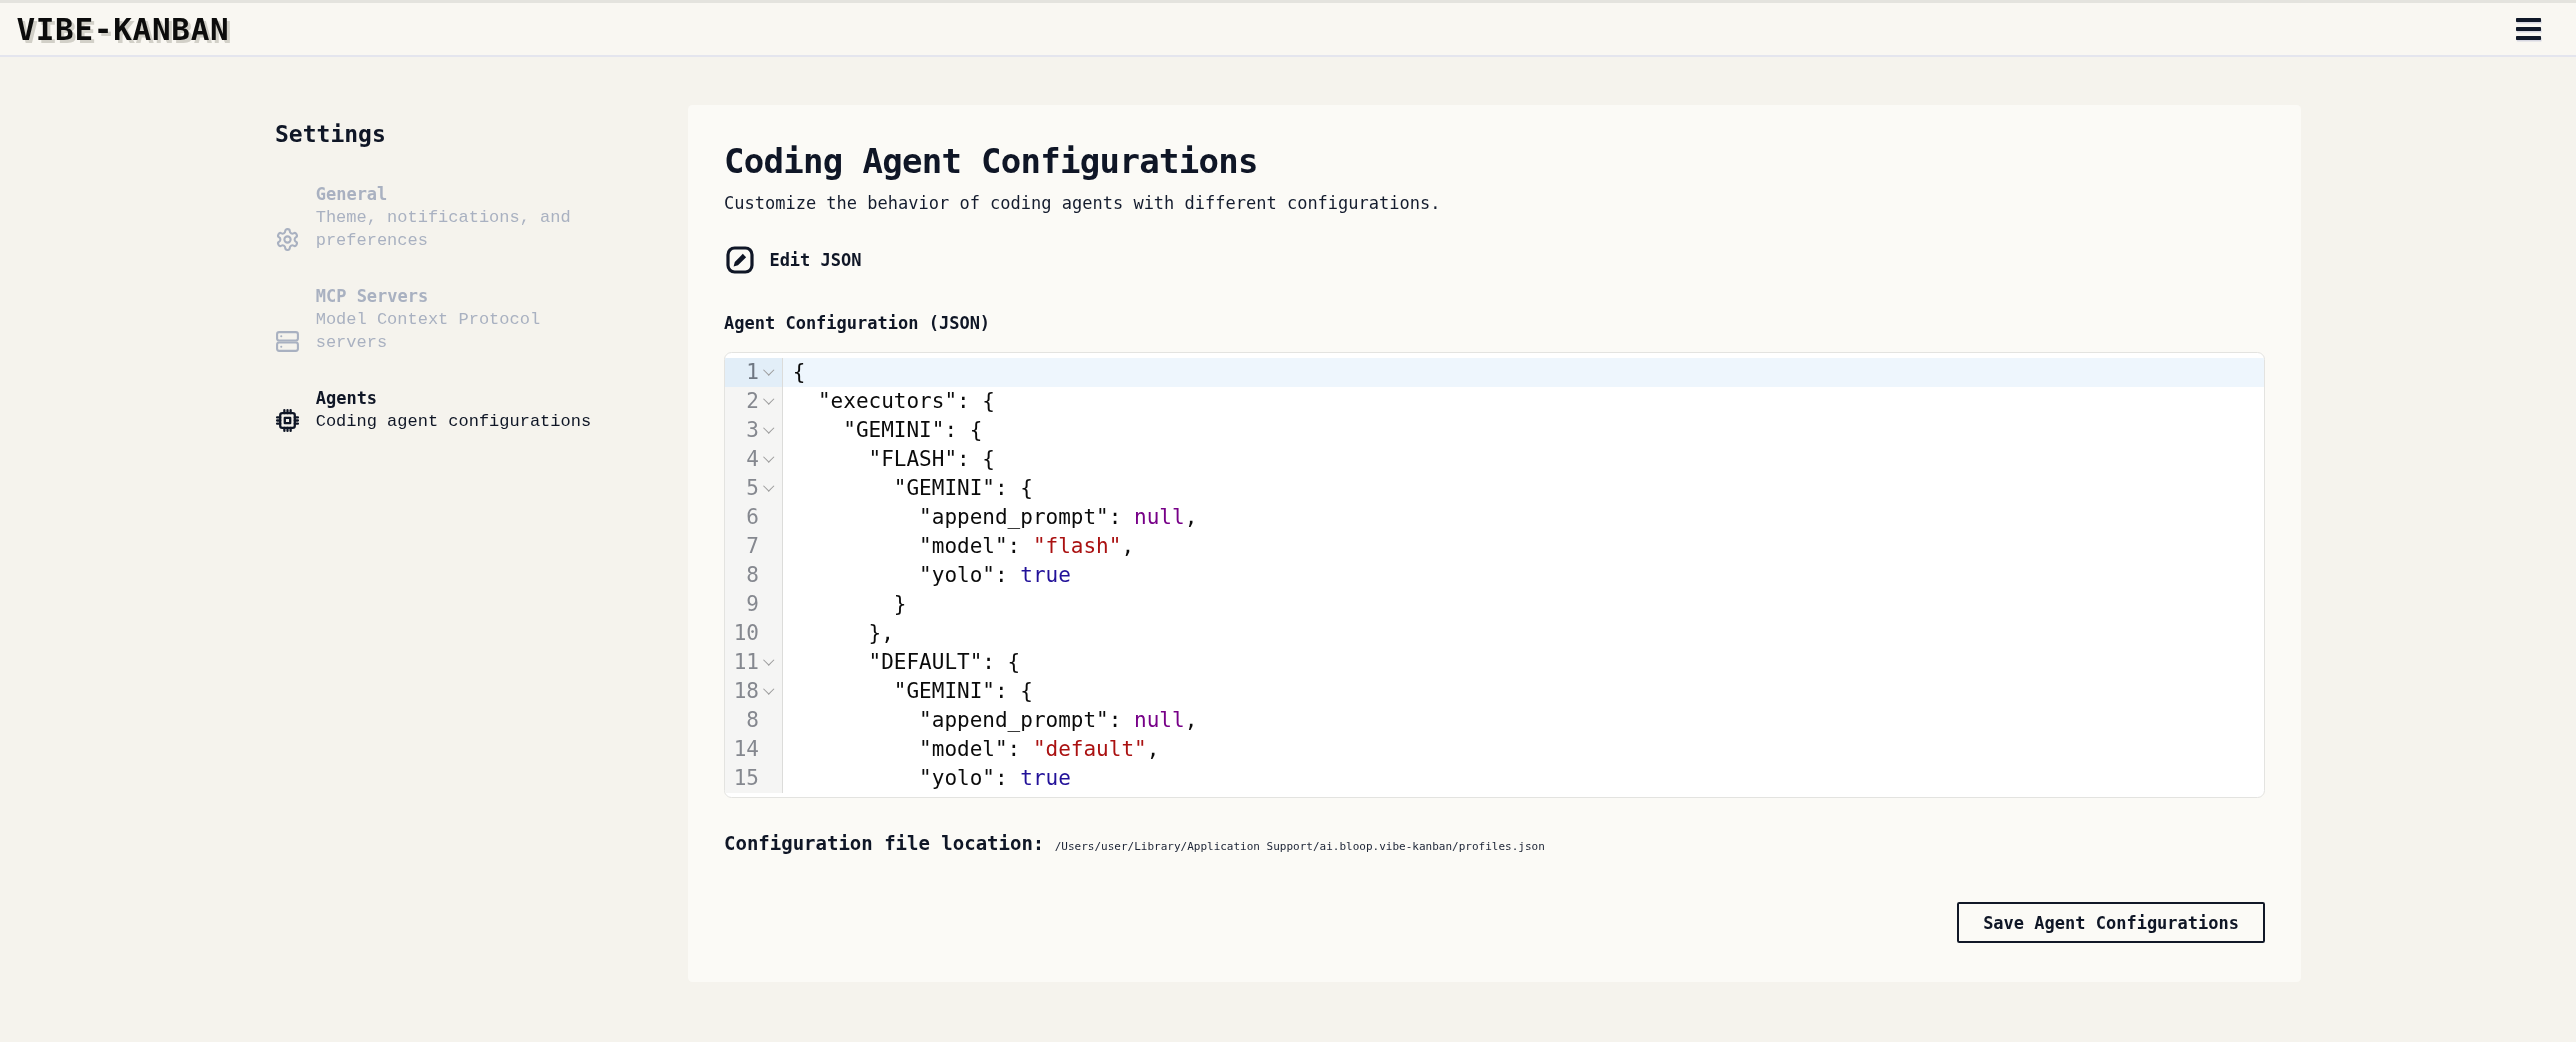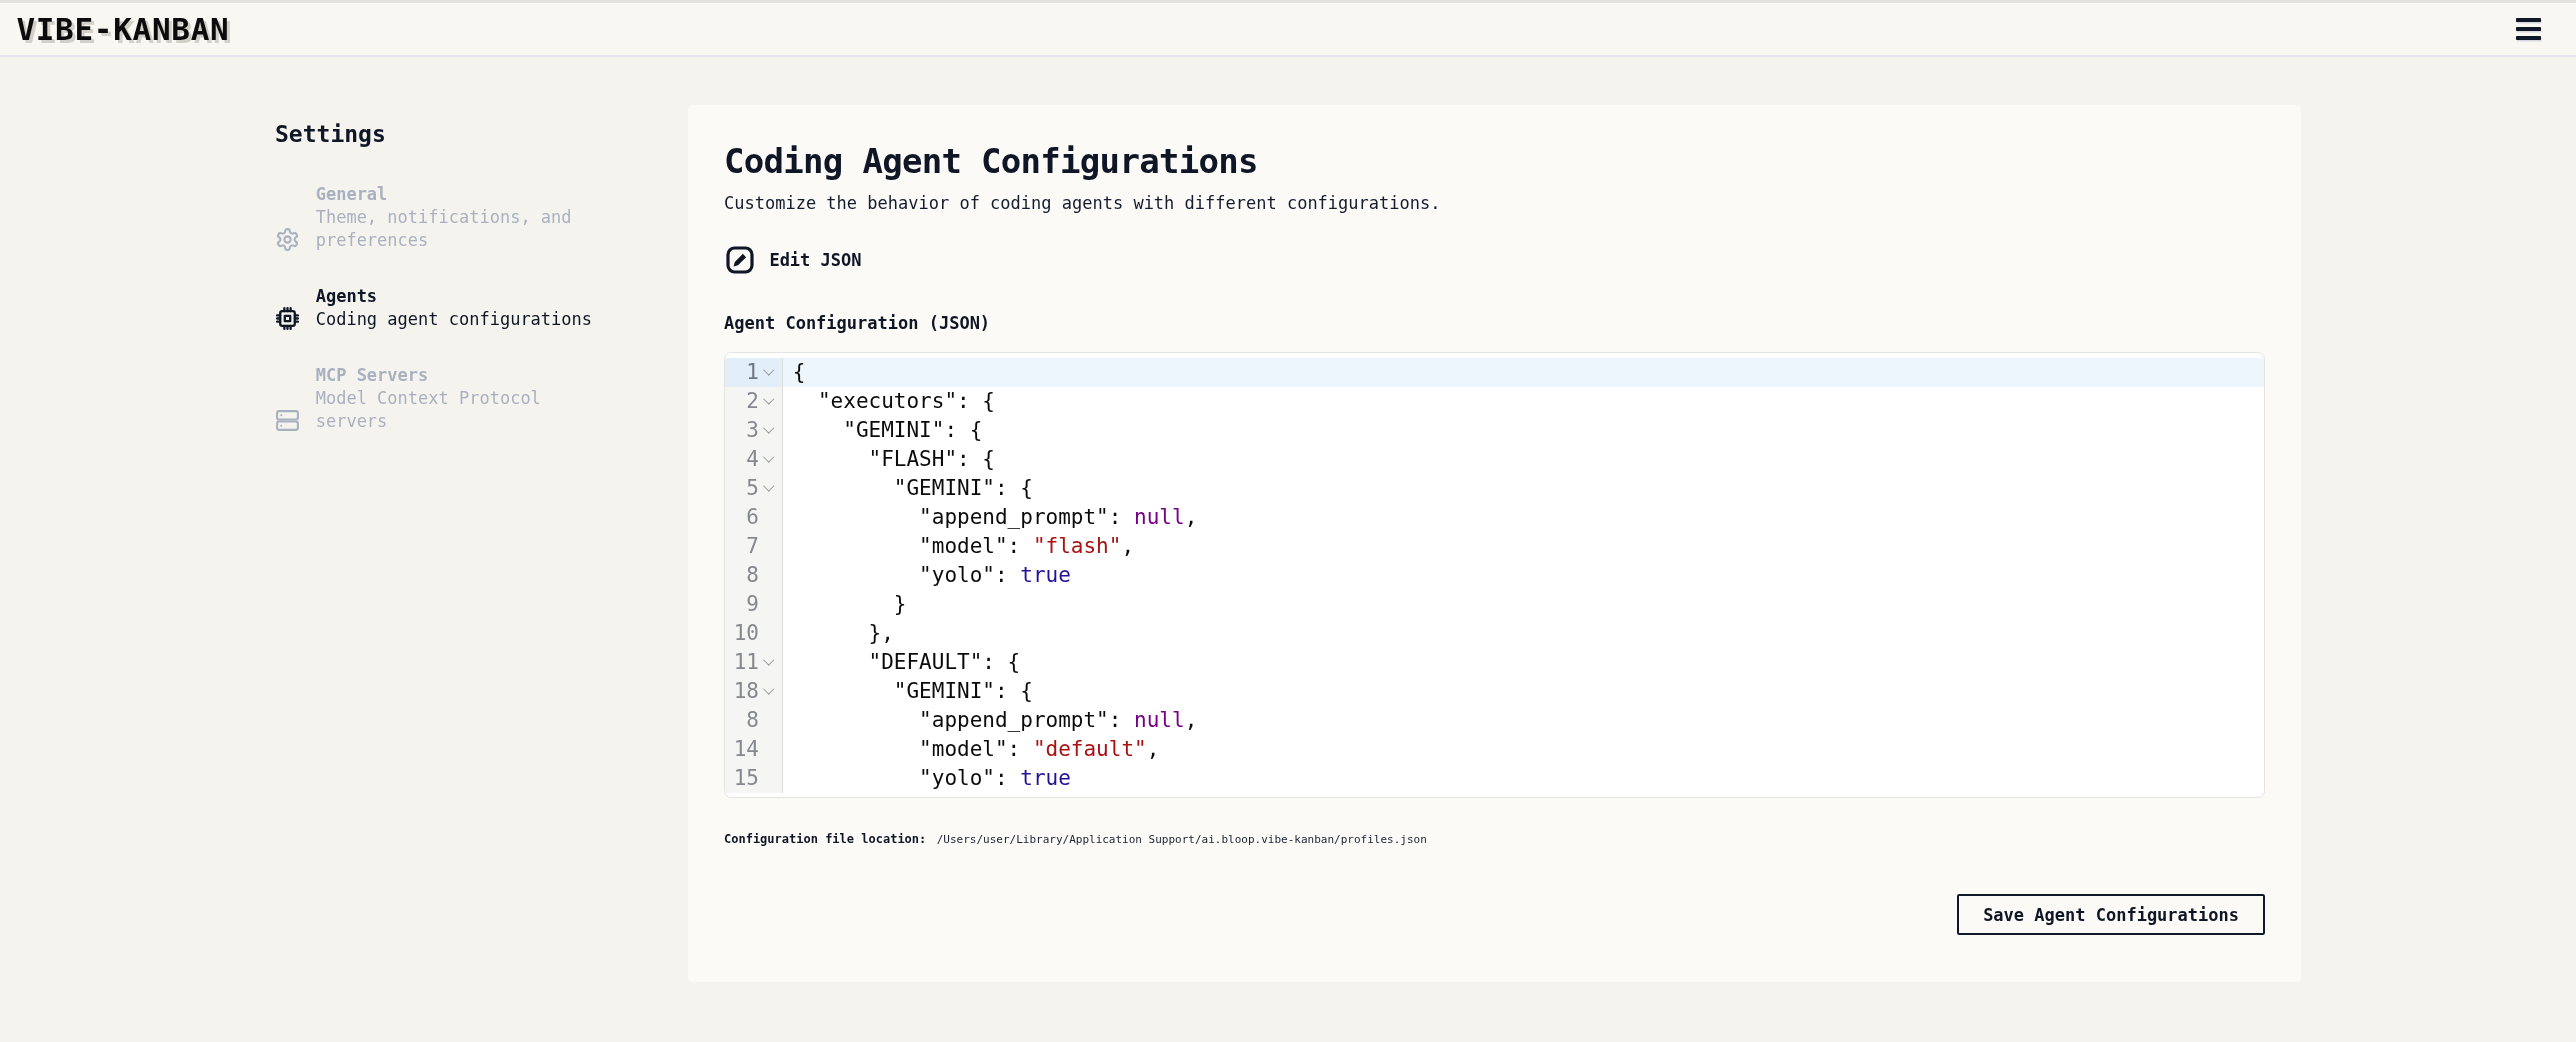--- a/index.html
+++ b/index.html
@@ -36,21 +36,21 @@
   }
 
   
   .sidebar { flex:0 0 365px; padding-top:16.4px; }
   .sidebar h2 { font-size:23px; font-weight:bold; color:#0f1626; margin-bottom:36px; }
   .nav-item { display:flex; align-items:flex-end; gap:15.7px; margin-bottom:33px; cursor:pointer; }
   .nav-item .icon { width:25px; height:25px; margin-top:0.7px; flex:0 0 auto; }
   .nav-item .icon svg { width:25px; height:25px; display:block; }
   .nav-text { width:298px; }
   .nav-label { font-size:17px; font-weight:bold; line-height:23px; }
-  .nav-desc  { font-size:17px; line-height:23px; }
+  .nav-desc  { font-size:17px; line-height:23px;font-family:Liberation Mono, monospace; }
   .nav-item.muted  { color:#a9b1c1; }
   .nav-item.muted svg { stroke:#a9b1c1; }
   .nav-item.active { color:#0f1626; }
   .nav-item.active svg { stroke:#0f1626; }
 
   
   .card {
     flex:1; background:#fbfaf6; border-radius:4.5px;
     padding:36px; min-height:877px;
   }
@@ -90,21 +90,21 @@
   }
   .code { flex:1; white-space:pre; padding-left:9.7px; color:#0b0b0b; }
   .cm-line.active .code   { background:#eef6fd; }
   .cm-line.active .gutter { background:#e2eef8; color:#6f7782; }
   .kw   { color:#770088; }
   .bool { color:#221199; }
   .str  { color:#aa1111; }
 
   
   .file-loc { margin-top:34px; display:flex; align-items:baseline; gap:10.4px; }
-  .file-loc-label { font-size:12px; font-weight:bold; color:#0f1626; }
+  .file-loc-label { font-size:19px; font-weight:bold; color:#0f1626; }
   .file-loc-path  { font-size:11px; color:#1a2234; }
 
   .actions { display:flex; justify-content:flex-end; margin-top:48px; }
   .save-btn {
     background:transparent; border:2.2px solid #111827; border-radius:2.2px;
     height:41px; padding:0 24px;
     font-family:inherit; font-size:17px; font-weight:bold; color:#0f1626;
     cursor:pointer;
   }
 </style>
@@ -131,51 +131,51 @@
       <div class="nav-item muted">
         <span class="icon">
           <svg viewBox="0 0 24 24" fill="none" stroke-width="2" stroke-linecap="round" stroke-linejoin="round">
             <path d="M12.22 2h-.44a2 2 0 0 0-2 2v.18a2 2 0 0 1-1 1.73l-.43.25a2 2 0 0 1-2 0l-.15-.08a2 2 0 0 0-2.73.73l-.22.38a2 2 0 0 0 .73 2.73l.15.1a2 2 0 0 1 1 1.72v.51a2 2 0 0 1-1 1.74l-.15.09a2 2 0 0 0-.73 2.73l.22.38a2 2 0 0 0 2.73.73l.15-.08a2 2 0 0 1 2 0l.43.25a2 2 0 0 1 1 1.73V20a2 2 0 0 0 2 2h.44a2 2 0 0 0 2-2v-.18a2 2 0 0 1 1-1.73l.43-.25a2 2 0 0 1 2 0l.15.08a2 2 0 0 0 2.73-.73l.22-.39a2 2 0 0 0-.73-2.73l-.15-.08a2 2 0 0 1-1-1.74v-.5a2 2 0 0 1 1-1.74l.15-.09a2 2 0 0 0 .73-2.73l-.22-.38a2 2 0 0 0-2.73-.73l-.15.08a2 2 0 0 1-2 0l-.43-.25a2 2 0 0 1-1-1.73V4a2 2 0 0 0-2-2z"></path>
             <circle cx="12" cy="12" r="3"></circle>
           </svg>
         </span>
         <div class="nav-text">
           <div class="nav-label">General</div>
           <div class="nav-desc">Theme, notifications, and preferences</div>
+        </div>
+      </div>
+
+      <div class="nav-item muted">
+        <span class="icon">
+          <svg viewBox="0 0 24 24" fill="none" stroke-width="2" stroke-linecap="round" stroke-linejoin="round">
+            <rect x="2" y="3" width="20" height="8" rx="2"></rect>
+            <rect x="2" y="13" width="20" height="8" rx="2"></rect>
+            <path d="M6 7h.01M6 17h.01"></path>
+          </svg>
+        </span>
+        <div class="nav-text">
+          <div class="nav-label">MCP Servers</div>
+          <div class="nav-desc">Model Context Protocol servers</div>
         </div>
       </div>
 
       <div class="nav-item active">
         <span class="icon">
           <svg viewBox="0 0 24 24" fill="none" stroke-width="2.2" stroke-linecap="round" stroke-linejoin="round">
             <rect x="5" y="5" width="14" height="14" rx="2"></rect>
             <rect x="9.4" y="9.4" width="5.2" height="5.2"></rect>
             <path d="M9 2v3M12 2v3M15 2v3M9 19v3M12 19v3M15 19v3M2 9h3M2 12h3M2 15h3M19 9h3M19 12h3M19 15h3"></path>
           </svg>
         </span>
         <div class="nav-text">
           <div class="nav-label">Agents</div>
           <div class="nav-desc">Coding agent configurations</div>
         </div>
       </div>
 
-      <div class="nav-item muted">
-        <span class="icon">
-          <svg viewBox="0 0 24 24" fill="none" stroke-width="2" stroke-linecap="round" stroke-linejoin="round">
-            <rect x="2" y="3" width="20" height="8" rx="2"></rect>
-            <rect x="2" y="13" width="20" height="8" rx="2"></rect>
-            <path d="M6 7h.01M6 17h.01"></path>
-          </svg>
-        </span>
-        <div class="nav-text">
-          <div class="nav-label">MCP Servers</div>
-          <div class="nav-desc">Model Context Protocol servers</div>
-        </div>
-      </div>
-
     </nav>
   </aside>
 
   <main class="card">
     <h1>Coding Agent Configurations</h1>
     <p class="subtitle">Customize the behavior of coding agents with different configurations.</p>
 
     <button class="edit-json">
       <span>
         <svg viewBox="0 0 24 24" fill="none" stroke="#0f1626" stroke-width="2.4" stroke-linecap="round" stroke-linejoin="round">

